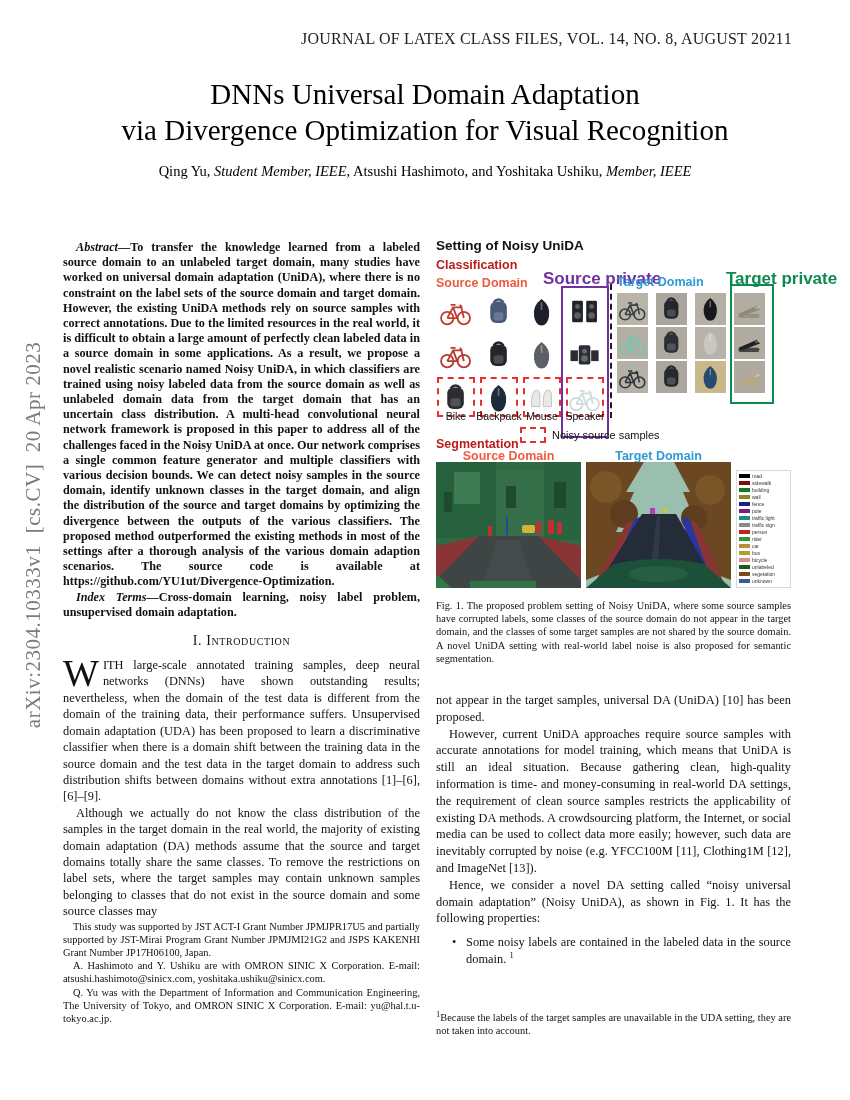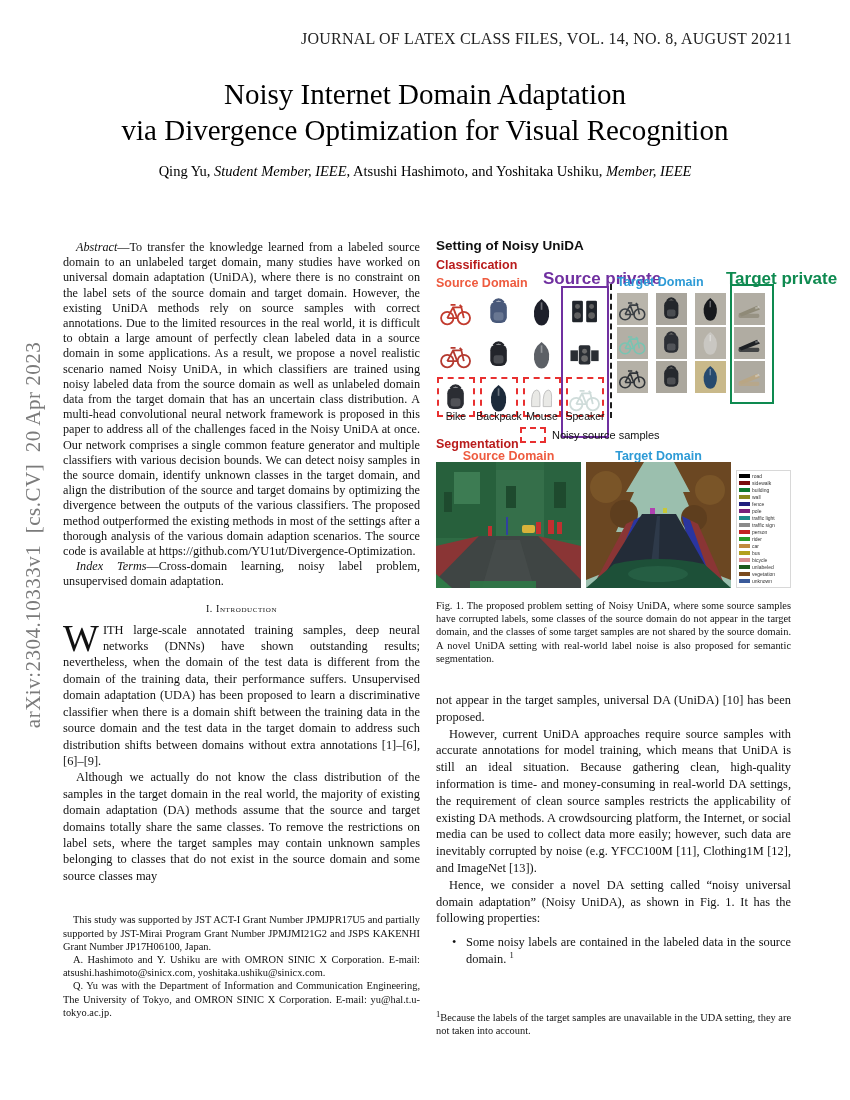--- a/index.html
+++ b/index.html
@@ -19,25 +19,25 @@
   .title{position:absolute;top:76px;left:0;width:100%;text-align:center;
          font-size:29px;line-height:36px;color:#000;}
   .authors{position:absolute;top:163px;left:0;width:100%;text-align:center;font-size:14.5px;color:#000;}
   .authors i{font-style:italic;}
 
   
   .col-left{position:absolute;left:63px;top:240px;width:357px;height:835px;
             display:flex;flex-direction:column;}
   .col-right{position:absolute;left:436px;top:238px;width:355px;}
 
-  .abstract{font-weight:normal;font-size:12.2px;line-height:15.2px;text-align:justify;}
+  .abstract{font-weight:bold;font-size:12.2px;line-height:15.2px;text-align:justify;}
   .abstract p{margin:0;text-indent:13px;}
   .abstract .lead{font-style:italic;}
   .idx{margin-top:9px;}
-  .sec-head{margin-top:13px;text-align:center;font-size:10px;font-variant:small-caps;
+  .sec-head{margin-top:13px;text-align:center;font-size:14px;font-variant:small-caps;
             letter-spacing:.6px;}
   .body{margin-top:8px;font-size:12.4px;line-height:16.4px;text-align:justify;}
   .body p{margin:0;}
   .body p.indent{text-indent:13px;}
   .dropcap{float:left;font-size:38px;line-height:31px;padding:1px 4px 0 0;font-weight:400;}
 
   .footnotes{margin-top:auto;font-size:10.4px;line-height:13.2px;text-align:justify;padding-bottom:56px;}
   .footnotes p{margin:0;text-indent:10px;}
 
   
@@ -92,21 +92,21 @@
 <div class="page">
 
   <div class="hdr">
     <span>JOURNAL OF LATEX CLASS FILES, VOL. 14, NO. 8, AUGUST 2021</span>
     <span>1</span>
   </div>
 
   <div class="arxiv">arXiv:2304.10333v1  [cs.CV]  20 Apr 2023</div>
 
   <div class="title">
-    <div>Noisy Internet Domain Adaptation</div>
+    <div>DNNs Universal Domain Adaptation</div>
     <div>via Divergence Optimization for Visual Recognition</div>
   </div>
 
   <div class="authors"><span>Qing Yu, </span><i>Student Member, IEEE</i><span>, Atsushi Hashimoto, and Yoshitaka Ushiku, </span><i>Member, IEEE</i></div>
 
   <div class="col-left">
     <div class="abstract">
       <p><span class="lead">Abstract</span><span>—To transfer the knowledge learned from a labeled source domain to an unlabeled target domain, many studies have worked on universal domain adaptation (UniDA), where there is no constraint on the label sets of the source domain and target domain. However, the existing UniDA methods rely on source samples with correct annotations. Due to the limited resources in the real world, it is difficult to obtain a large amount of perfectly clean labeled data in a source domain in some applications. As a result, we propose a novel realistic scenario named Noisy UniDA, in which classifiers are trained using noisy labeled data from the source domain as well as unlabeled domain data from the target domain that has an uncertain class distribution. A multi-head convolutional neural network framework is proposed in this paper to address all of the challenges faced in the Noisy UniDA at once. Our network comprises a single common feature generator and multiple classifiers with various decision bounds. We can detect noisy samples in the source domain, identify unknown classes in the target domain, and align the distribution of the source and target domains by optimizing the divergence between the outputs of the various classifiers. The proposed method outperformed the existing methods in most of the settings after a thorough analysis of the various domain adaption scenarios. The source code is available at </span><span>https://github.com/YU1ut/Divergence-Optimization</span><span>.</span></p>
       <p class="idx"><span class="lead">Index Terms</span><span>—Cross-domain learning, noisy label problem, unsupervised domain adaptation.</span></p>
     </div>

